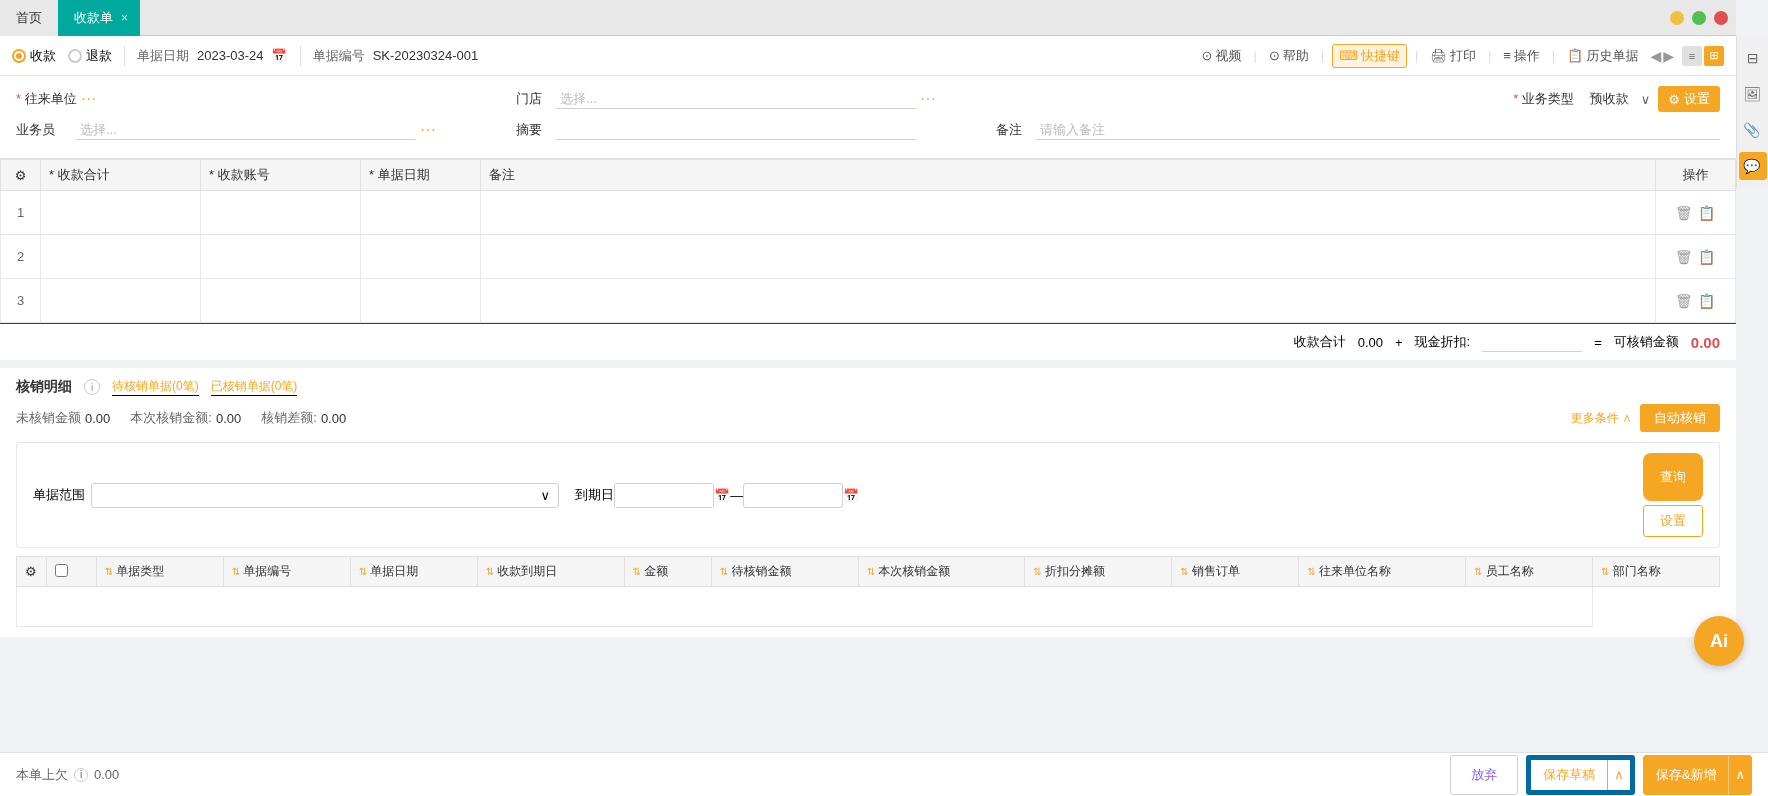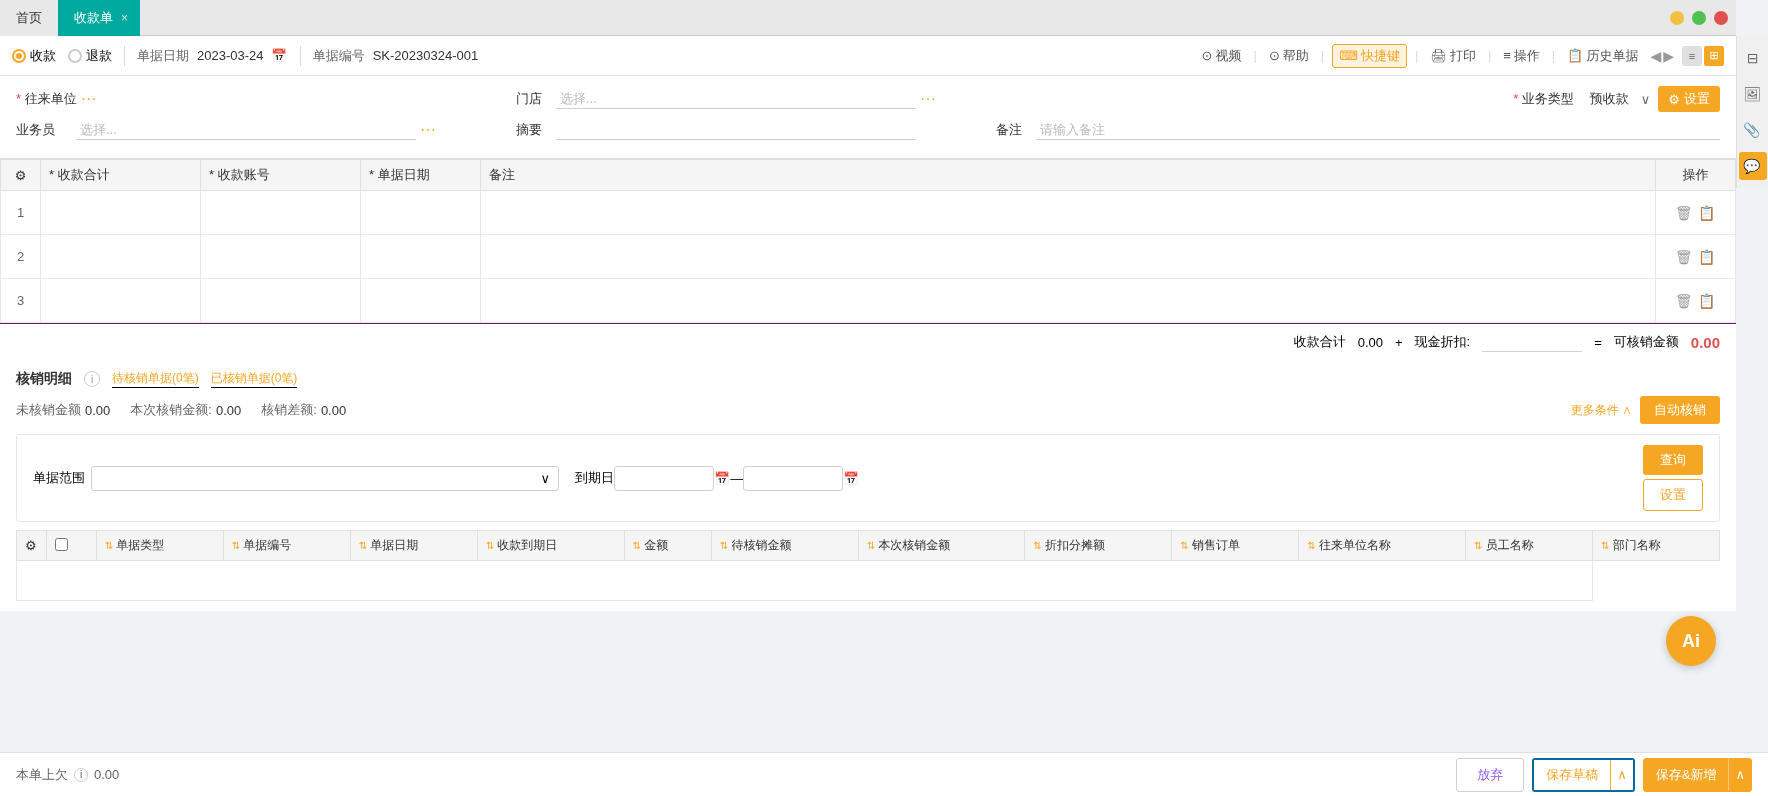--- a/index.html
+++ b/index.html
@@ -71,42 +71,42 @@
     .data-table .row-num { text-align: center; color: #666; width: 40px; }
     .data-table .ops-cell { display: flex; align-items: center; gap: 6px; justify-content: center; }
     .op-icon { cursor: pointer; color: #999; font-size: 14px; }
 
     
     .summary-row { background: #fff; display: flex; align-items: center; justify-content: flex-end; padding: 8px 16px; gap: 12px; border-top: 1px solid #701a75; }
     .summary-highlight { color: #e05050; font-weight: bold; font-size: 15px; }
     .summary-input { border: none; border-bottom: 1px solid #d0d0d0; width: 100px; padding: 2px 4px; outline: none; }
 
     
-    .writeoff-section { background: #fff; margin-top: 0; padding: 10px 16px; }
+    .writeoff-section { background: #fff; margin-top: 8px; padding: 10px 16px; }
     .writeoff-header { display: flex; align-items: center; gap: 12px; margin-bottom: 8px; }
     .section-title { font-size: 14px; font-weight: bold; color: #333; }
     .info-icon { color: #999; cursor: pointer; font-size: 14px; border: 1px solid #ccc; border-radius: 50%; width: 16px; height: 16px; display: flex; align-items: center; justify-content: center; font-size: 10px; }
     .tab-link { color: #f5a623; cursor: pointer; font-size: 12px; border-bottom: 1px solid #000000; }
     .tab-link.active { color: #f5a623; }
 
     .writeoff-stats { display: flex; align-items: center; gap: 20px; margin-bottom: 10px; color: #666; font-size: 12px; }
     .stat-item { display: flex; align-items: center; gap: 4px; }
     .stat-value { color: #333; }
     .stat-right { margin-left: auto; display: flex; align-items: center; gap: 8px; }
     .filter-btn { color: #f5a623; cursor: pointer; display: flex; align-items: center; gap: 4px; font-size: 12px; }
     .auto-btn { background: #f5a623; color: #fff; border: none; padding: 5px 14px; border-radius: 3px; cursor: pointer; }
 
     
     .filter-row { display: flex; align-items: center; gap: 16px; padding: 8px 0; border: 1px solid #e8e8e8; border-radius: 3px; padding: 10px 16px; margin-bottom: 8px; }
     .filter-field { display: flex; align-items: center; gap: 6px; flex: 1; }
     .filter-select-wrap { display: flex; align-items: center; border: 1px solid #d0d0d0; border-radius: 3px; padding: 4px 8px; flex: 1; justify-content: space-between; cursor: pointer; }
     .date-range { display: flex; align-items: center; gap: 0; flex: 2; }
     .date-input { border: 1px solid #d0d0d0; padding: 4px 6px; border-radius: 3px; outline: none; width: 100px; color: #333; }
     .date-icon { color: #f5a623; cursor: pointer; }
-    .query-btn { background: #f5a623; color: #fff; border: none; padding: 6px 16px; border-radius: 3px; cursor: pointer; }
+    .query-btn { background: #f5a623; color: #fff; border: none; padding: 15px 16px; border-radius: 8px; cursor: pointer; }
     .set-btn { background: #fff; color: #f5a623; border: 1px solid #f5a623; padding: 6px 16px; border-radius: 3px; cursor: pointer; }
     .filter-btns { display: flex; flex-direction: column; gap: 4px; }
 
     
     .bottom-table { width: 100%; border-collapse: collapse; }
     .bottom-table th { background: #f5f5f5; border: 1px solid #e0e0e0; padding: 6px 8px; text-align: left; color: #333; font-weight: normal; white-space: nowrap; font-size: 12px; }
     .bottom-table td { border: 1px solid #e8e8e8; padding: 6px 8px; font-size: 12px; height: 36px; }
     .checkbox-col { width: 30px; text-align: center; }
 
     
@@ -118,21 +118,21 @@
     .btn-save-new { background: #f5a623; color: #fff; border: none; padding: 6px 12px; border-radius: 3px; cursor: pointer; display: flex; align-items: center; gap: 4px; }
 
     
     .right-sidebar { position: fixed; right: 0; top: 36px; width: 32px; background: #f0f0f0; border-left: 1px solid #ddd; display: flex; flex-direction: column; align-items: center; padding: 8px 0; gap: 8px; }
     .sidebar-icon { width: 28px; height: 28px; display: flex; align-items: center; justify-content: center; cursor: pointer; color: #666; font-size: 14px; border-radius: 3px; }
     .sidebar-icon.active { background: #f5a623; color: #fff; }
 
     .main-content { padding-right: 32px; }
 
     
-    .ai-badge { position: fixed; right: 52px; bottom: 130px; background: #f5a623; color: #fff; border-radius: 50%; width: 50px; height: 50px; display: flex; align-items: center; justify-content: center; font-size: 18px; font-weight: bold; cursor: pointer; box-shadow: 0 2px 8px rgba(0,0,0,0.2); }
+    .ai-badge { position: fixed; right: 24px; bottom: 130px; background: #f5a623; color: #fff; border-radius: 50%; width: 50px; height: 50px; display: flex; align-items: center; justify-content: center; font-size: 18px; font-weight: bold; cursor: pointer; box-shadow: 0 2px 8px rgba(0,0,0,0.2); }
   </style>
 </head>
 <body>
 
 <div class="main-content">
 
   <div class="tab-bar">
     <div class="tab-home">首页</div>
     <div class="tab-active">
       <span>收款单</span>
@@ -405,21 +405,21 @@
   </div>
 
   <div class="bottom-bar">
     <div class="bottom-info">
       <span>本单上欠</span>
       <span style="border:1px solid #ccc; border-radius:50%; width:14px; height:14px; display:inline-flex; align-items:center; justify-content:center; font-size:10px; cursor:pointer;">i</span>
       <span>0.00</span>
     </div>
     <div class="bottom-actions">
       <button class="btn-abandon">放弃</button>
-      <div style="display:flex; align-items:stretch; border:2px solid #0369a1; border-radius:3px; overflow:hidden;">
+      <div style="display:flex; align-items:stretch; border:5px solid #0369a1; border-radius:3px; overflow:hidden;">
         <button class="btn-save-draft" style="border:none; border-right:1px solid #f5a623; border-radius:0;">保存草稿</button>
         <button style="background:#fff; color:#f5a623; border:none; padding:0 6px; cursor:pointer;">∧</button>
       </div>
       <div style="display:flex; align-items:stretch; border:1px solid #f5a623; border-radius:3px; overflow:hidden; background:#f5a623;">
         <button class="btn-save-new" style="border:none; border-right:1px solid rgba(255,255,255,0.4); border-radius:0; background:#f5a623;">保存&amp;新增</button>
         <button style="background:#f5a623; color:#fff; border:none; padding:0 6px; cursor:pointer;">∧</button>
       </div>
     </div>
   </div>
 </div>

